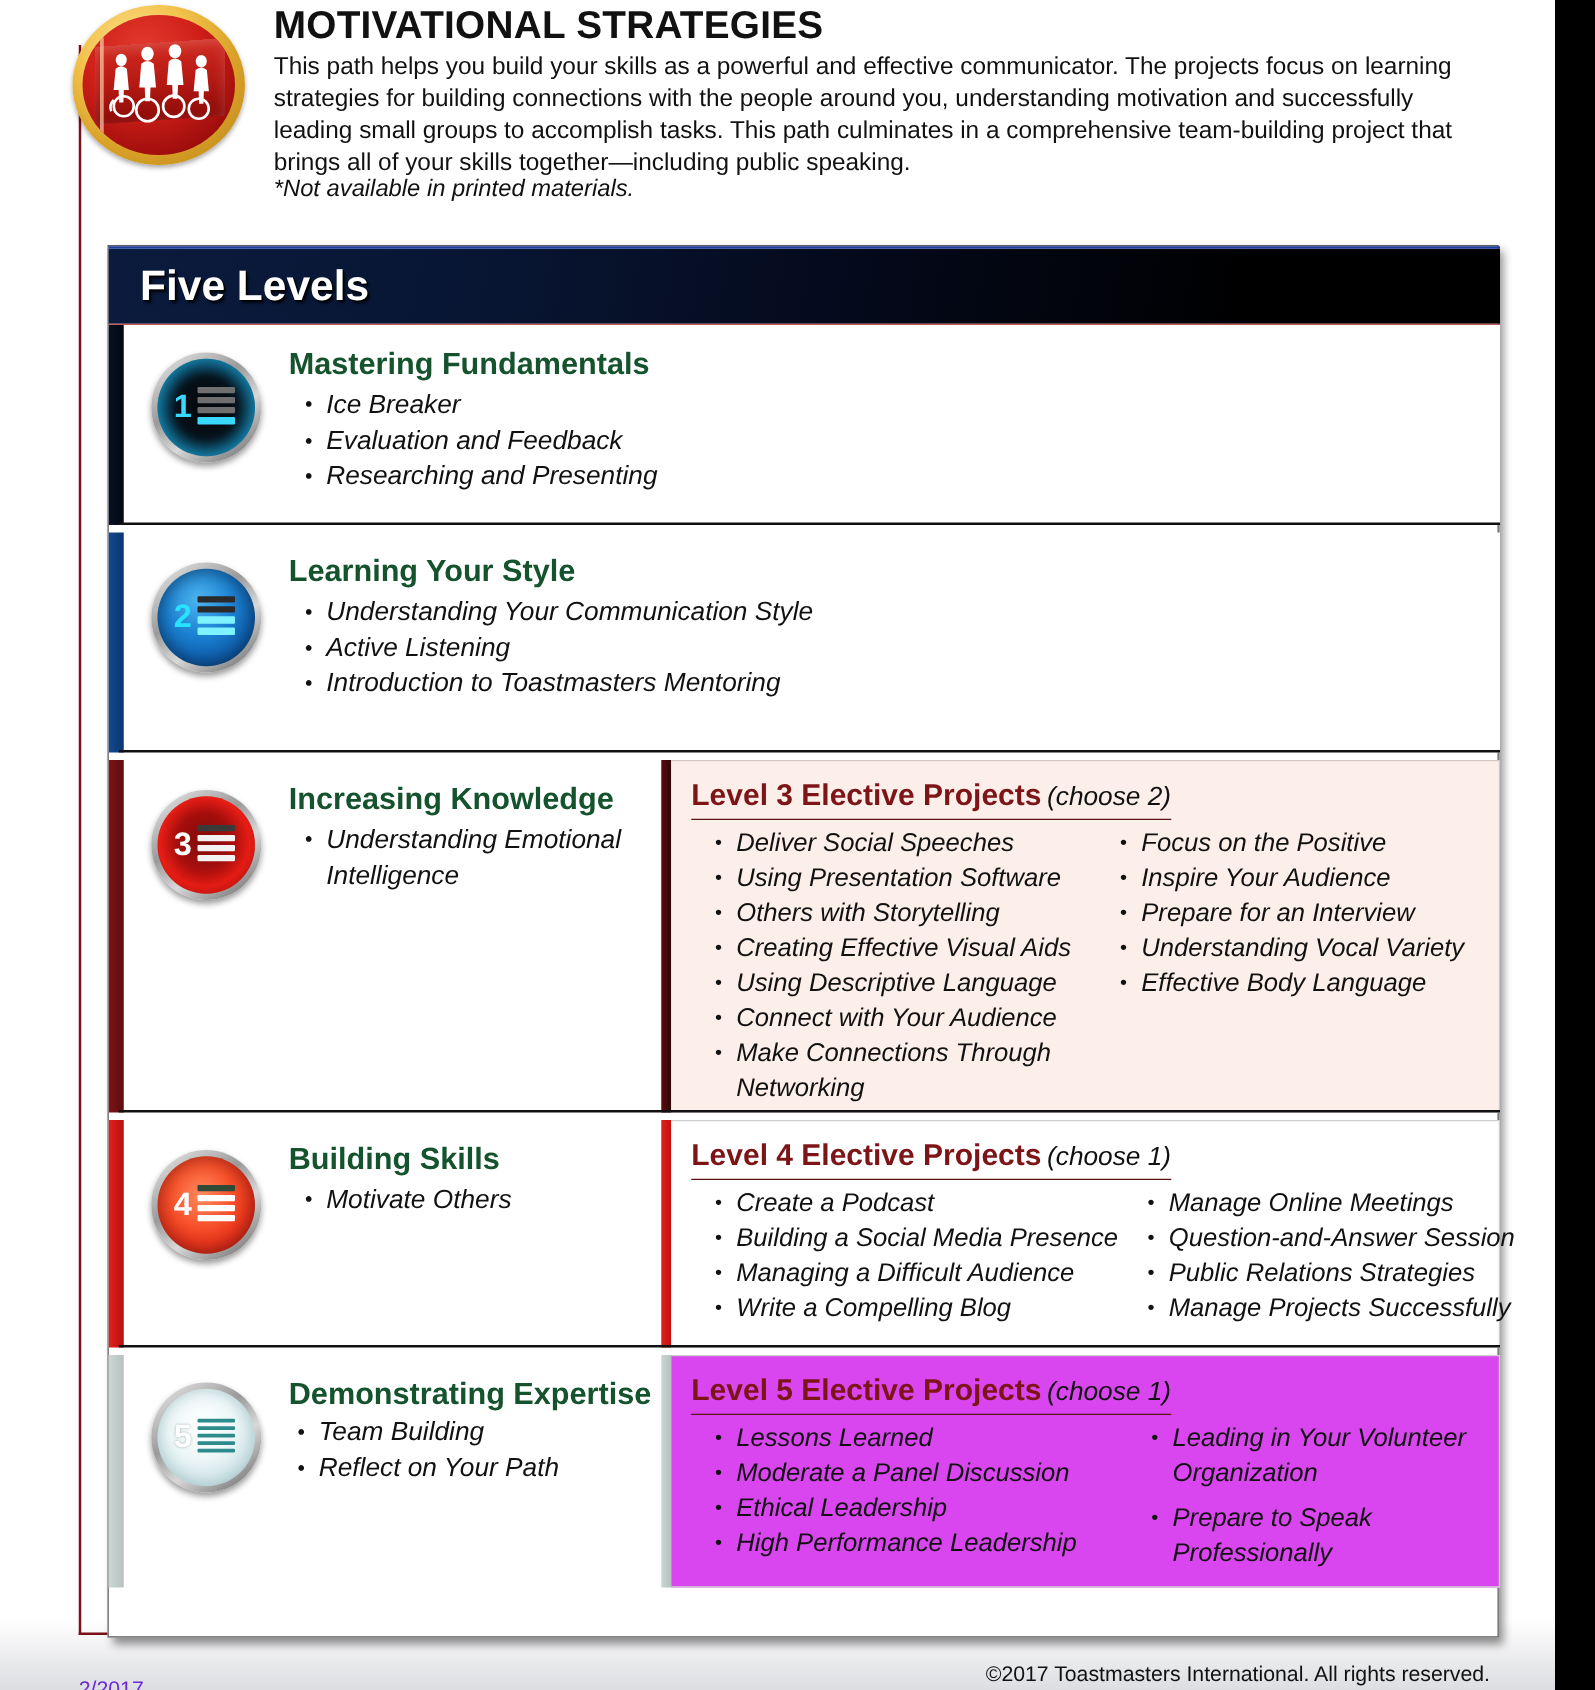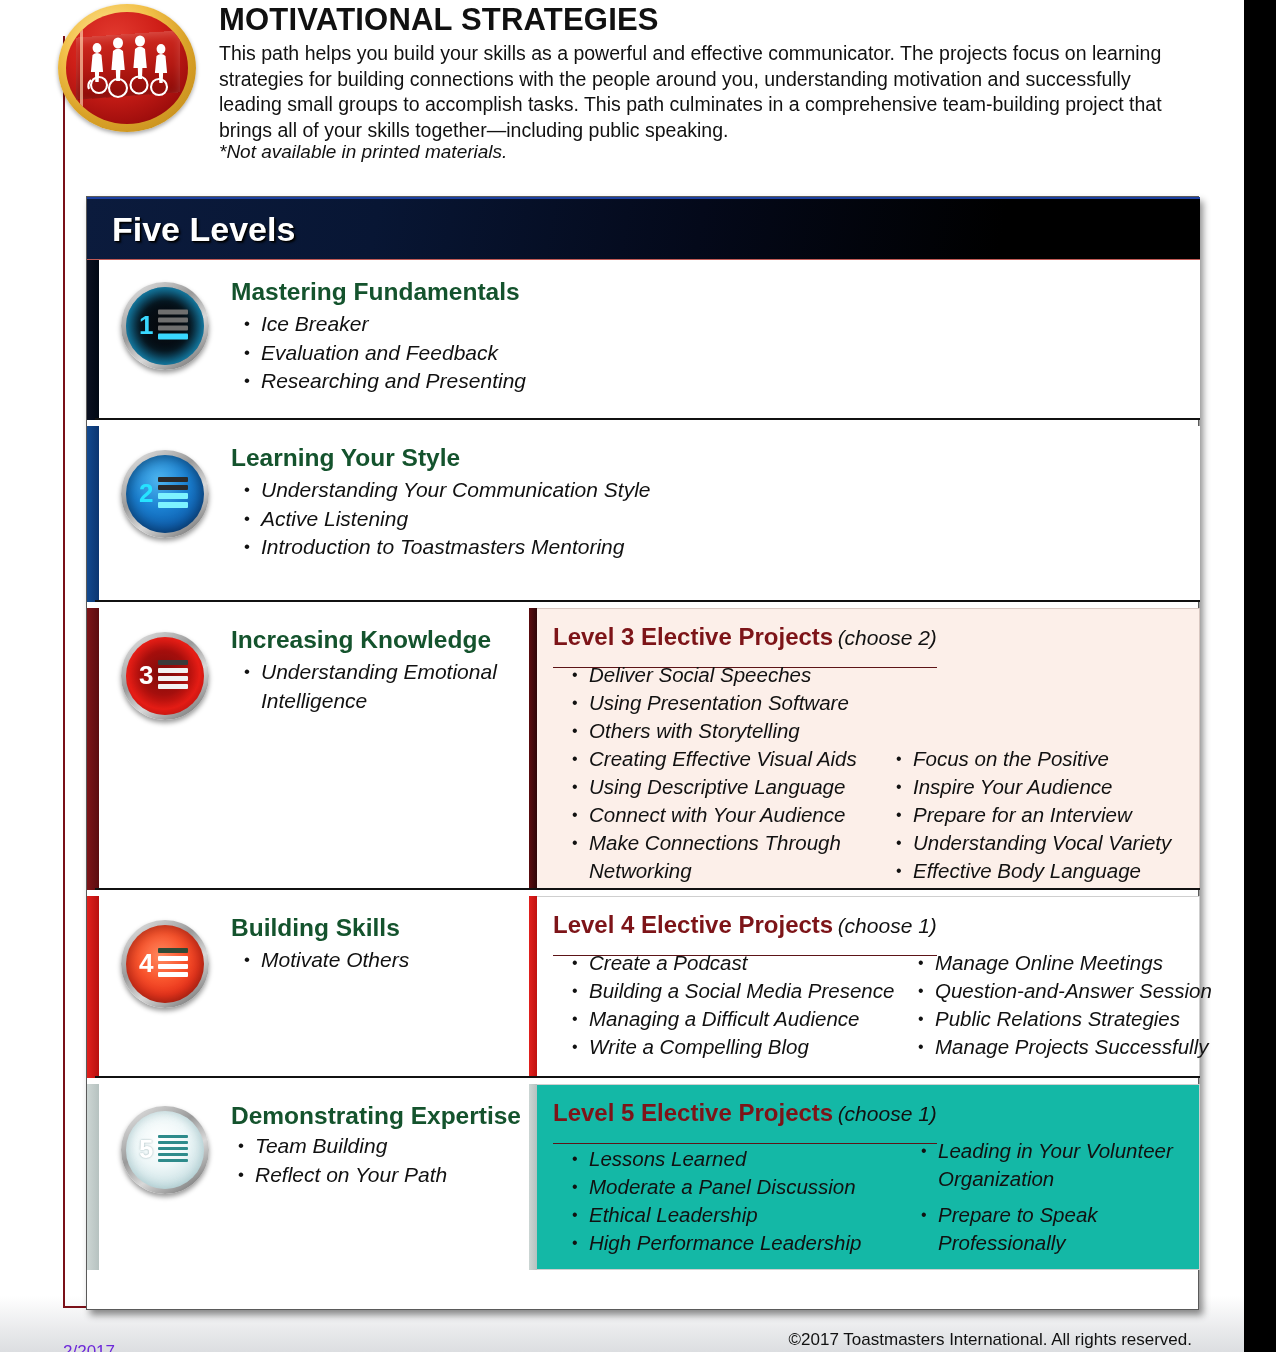--- a/index.html
+++ b/index.html
@@ -145,27 +145,27 @@
   }
   ul.proj li{
     position:relative;font-style:italic;font-size:21px;line-height:28.5px;color:#111;
   }
   ul.proj li:before{
     content:"\2022";position:absolute;left:-17px;top:0;font-style:normal;font-size:17px;
   }
 
   
   .elect-head{
-    position:absolute;left:16px;top:14px;padding-bottom:16px;
+    position:absolute;left:16px;top:14px;padding-bottom:4px;
     border-bottom:1.5px solid #5d1417;
     white-space:nowrap;
   }
   .elect-head .eh{font-size:24px;font-weight:bold;color:#7d1418;}
   .elect-head .ec{font-size:21px;font-style:italic;color:#111;font-weight:normal;}
-  .elect-cols{position:absolute;left:28px;top:52px;display:flex;align-items:flex-end;}
+  .elect-cols{position:absolute;left:28px;top:52px;display:flex;}
   .elect-cols ul{margin:0;padding:0 0 0 24px;list-style:none;}
   .elect-cols li{
     position:relative;font-style:italic;font-size:20.5px;line-height:28px;color:#111;
   }
   .elect-cols li:before{content:"\2022";position:absolute;left:-17px;top:0;font-style:normal;font-size:16px;}
   .elect-cols .c1{width:300px;}
   .elect-cols .c2{width:300px;}
 
   
   .r1 .bar{background:linear-gradient(90deg,#0a1020,#000814);}
@@ -173,21 +173,21 @@
   .r3 .bar{background:linear-gradient(90deg,#7d1418,#5b0c0f);}
   .r4 .bar{background:linear-gradient(90deg,#e1201d,#b8100f);}
   .r5 .bar{background:linear-gradient(90deg,#cdd6d4,#b6c2c0);}
 
   .r3 .divider{background:linear-gradient(90deg,#5b0c0f,#2e0507);}
   .r4 .divider{background:linear-gradient(90deg,#e1201d,#c0110f);}
   .r5 .divider{background:linear-gradient(90deg,#ccd6d4,#b4c1bf);}
 
   .r3 .right-col{background:#fcefe9;border:1px solid #d8c7c1;border-left:none;}
   .r4 .right-col{background:#ffffff;border:1px solid #cfcfcf;border-left:none;}
-  .r5 .right-col{background:#14b8a6;border:1px solid #cfcfcf;border-left:none;}
+  .r5 .right-col{background:#d946ef;border:1px solid #cfcfcf;border-left:none;}
 
   .r1{height:160px;}
   .r2{height:176px;}
   .r3{height:282px;}
   .r4{height:182px;}
   .r5{height:186px;}
 
   .r1 .left-col,.r2 .left-col{width:1093px;}
   .r3 .left-col,.r4 .left-col,.r5 .left-col{width:430px;}
 

